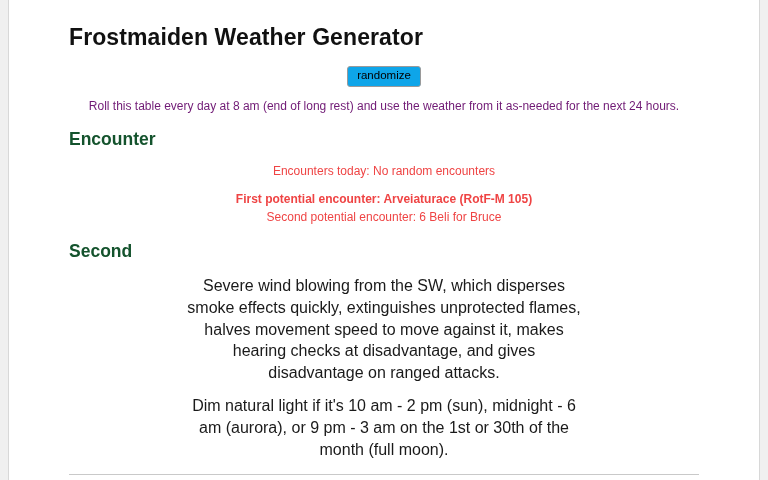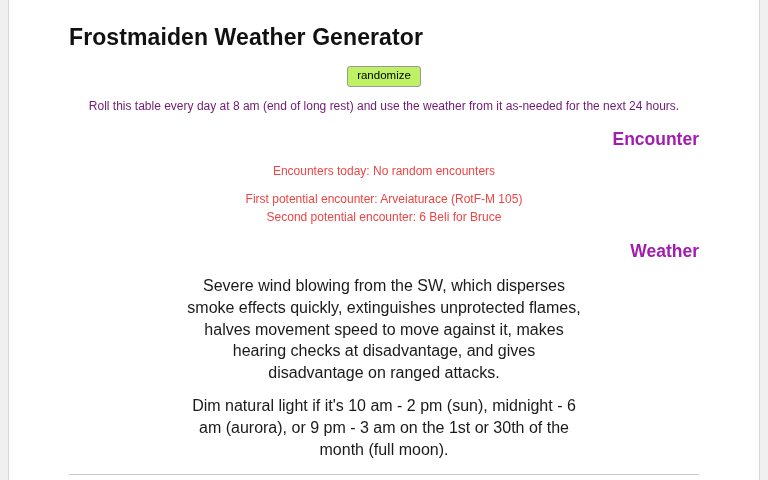--- a/index.html
+++ b/index.html
@@ -32,49 +32,50 @@
     letter-spacing: 0.1px;
   }
   .btn-row {
     text-align: center;
     margin-bottom: 12px;
   }
   .randomize-btn {
     font-family: "Liberation Sans", sans-serif;
     font-size: 11.5px;
     color: #000;
-    background: #bef264;
+    background: #0ea5e9;
     border: 1px solid #9a9a9a;
     border-radius: 3px;
     padding: 2px 9px 3px 9px;
     cursor: pointer;
     line-height: 1.2;
   }
   .intro {
     text-align: center;
     font-size: 12px;
     color: #701a75;
     margin: 0 0 10px 0;
   }
   h2.section {
-    text-align: right;
+    text-align: left;
     font-size: 17.5px;
     font-weight: bold;
-    color: #a21caf;
+    color: #14532d;
     margin: 16px 0 13px 0;
   }
   p.line {
     text-align: center;
     font-size: 12px;
     color: #ef4444;
     margin: 0 0 12px 0;
     line-height: 1.35;
   }
   p.tight {
     margin-bottom: 2px;
+    font-weight: bold;
   }
   p.block {
     text-align: center;
     font-size: 16px;
     color: #1a1a1a;
     margin: 0 auto 12px auto;
     max-width: 400px;
     line-height: 1.35;
   }
   hr.sep {
@@ -101,21 +102,21 @@
 
   <h2 class="section">Encounter</h2>
 
   <p class="line">Encounters today: No random encounters</p>
 
   <div class="encounter-group">
     <p class="line tight">First potential encounter: Arveiaturace (RotF-M 105)</p>
     <p class="line">Second potential encounter: 6 Beli for Bruce</p>
   </div>
 
-  <h2 class="section">Weather</h2>
+  <h2 class="section">Second</h2>
 
   <div>
     <p class="block">Severe wind blowing from the SW, which disperses smoke effects quickly, extinguishes unprotected flames, halves movement speed to move against it, makes hearing checks at disadvantage, and gives disadvantage on ranged attacks.</p>
     <p class="block">Dim natural light if it's 10 am - 2 pm (sun), midnight - 6 am (aurora), or 9 pm - 3 am on the 1st or 30th of the month (full moon).</p>
   </div>
 
   <hr class="sep">
 
   <div>
     <p class="line">Heavy Snow for 3 hours. -50 F.</p>

